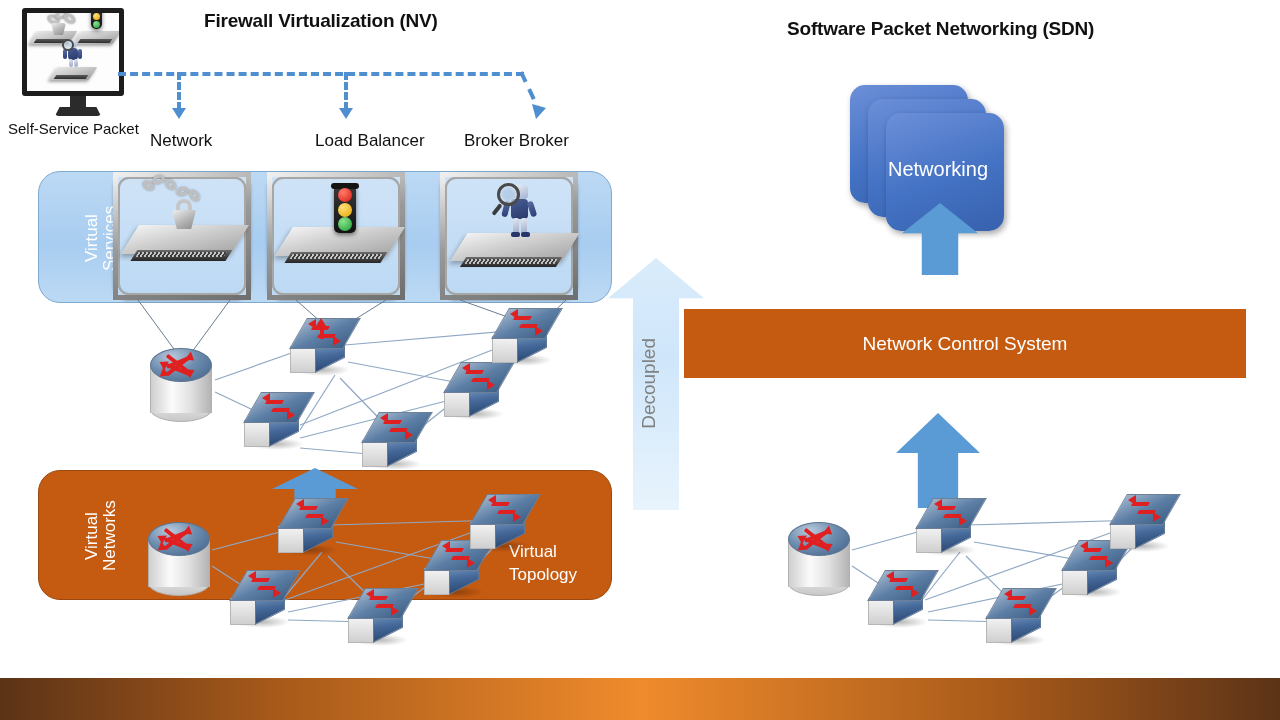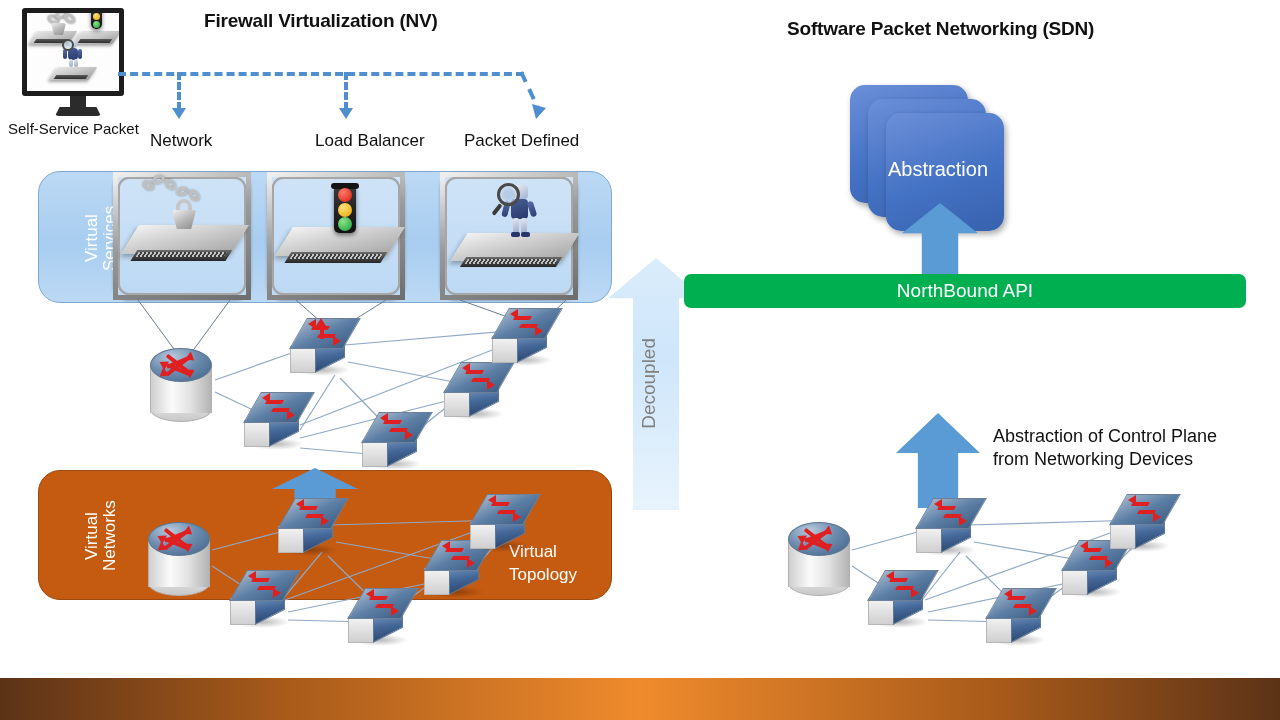--- a/index.html
+++ b/index.html
@@ -348,21 +348,21 @@
   <div class="abs dash-arrow" style="left:172px; top:108px;"></div>
   <div class="abs dash-v" style="left:344px; top:72px; height:38px;"></div>
   <div class="abs dash-arrow" style="left:339px; top:108px;"></div>
   <svg class="links" width="1280" height="720">
     <line x1="521" y1="72" x2="538" y2="108" stroke="#4f8fd0" stroke-width="4" stroke-dasharray="11 8"></line>
     <polygon points="532,104 546,108 536,119" fill="#4f8fd0"></polygon>
   </svg>
 
   <div class="abs svc-label" style="left:150px; top:131px;">Network</div>
   <div class="abs svc-label" style="left:303px; top:131px;margin-left:12px;">Load Balancer</div>
-  <div class="abs svc-label" style="left:464px; top:131px;">Packet Defined</div>
+  <div class="abs svc-label" style="left:464px; top:131px;">Broker Broker</div>
 
   <div class="abs panel panel-vs" style="left:38px; top:171px; width:574px; height:132px;">
     <div class="panel-label" style="left:44px; top:14px; height:104px;">Virtual
 Services</div>
   </div>
 
   <div class="svc-tile" style="left:113px; top:172px; width:138px; height:128px;">
     <div class="svc-tile-inner"></div>
     <div class="appliance" style="left:12px; top:48px; width:110px; height:48px;">
       <div class="app-top"></div>
@@ -601,32 +601,30 @@
     <div class="red-arrow" style="left:20px; top:16px; width:17px; transform:skewX(-30deg);"></div>
     <div class="red-head" style="left:34px; top:19px; transform:rotate(90deg);"></div>
   </div>
 
   <div class="uparrow-pale" style="left:608px; top:258px; width:96px; height:252px;"></div>
   <div class="decoupled-text" style="left:638px; top:338px;">Decoupled</div>
 
   <div class="app-card" style="left:850px; top:85px;"></div>
   <div class="app-card" style="left:868px; top:99px;"></div>
   <div class="app-card" style="left:886px; top:113px;"></div>
-  <div class="app-text" style="left:888px; top:158px;">Abstraction</div>
+  <div class="app-text" style="left:888px; top:158px;">Networking</div>
 
   <div class="uparrow" style="left:902px; top:203px; width:76px; height:72px;"></div>
 
-  <div class="api-bar" style="left:684px; top:274px; width:562px; height:34px;">
-    <span>NorthBound API</span>
+  <div class="ncs-bar" style="left:684px; top:309px; width:562px; height:69px;">
+    <span>Network Control System</span>
   </div>
 
   <div class="uparrow" style="left:896px; top:413px; width:84px; height:95px;"></div>
 
-  <div class="abstraction-text" style="left:993px; top:425px;">Abstraction of Control Plane
-from Networking Devices</div>
 
   <svg class="links" width="1280" height="720">
     <g stroke="#8fa8c4" stroke-width="1.2" fill="none">
       <line x1="852" y1="550" x2="932" y2="528"></line>
       <line x1="852" y1="566" x2="892" y2="592"></line>
       <line x1="968" y1="525" x2="1140" y2="520"></line>
       <line x1="974" y1="542" x2="1108" y2="565"></line>
       <line x1="960" y1="552" x2="922" y2="600"></line>
       <line x1="966" y1="556" x2="1022" y2="612"></line>
       <line x1="925" y1="600" x2="1132" y2="525"></line>

